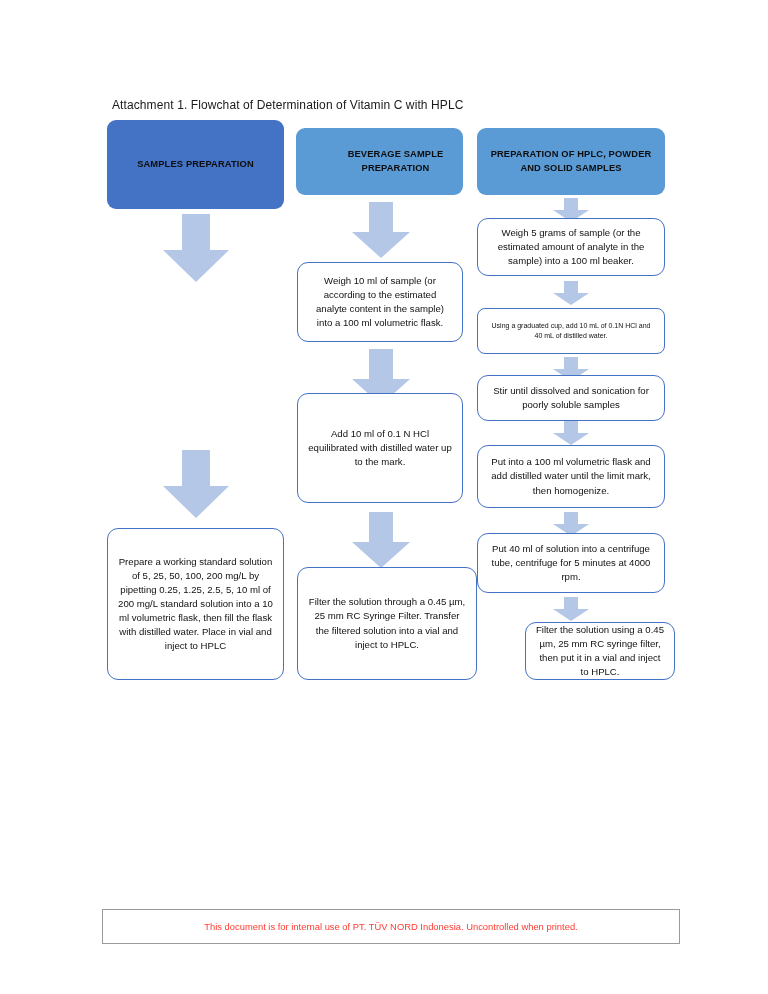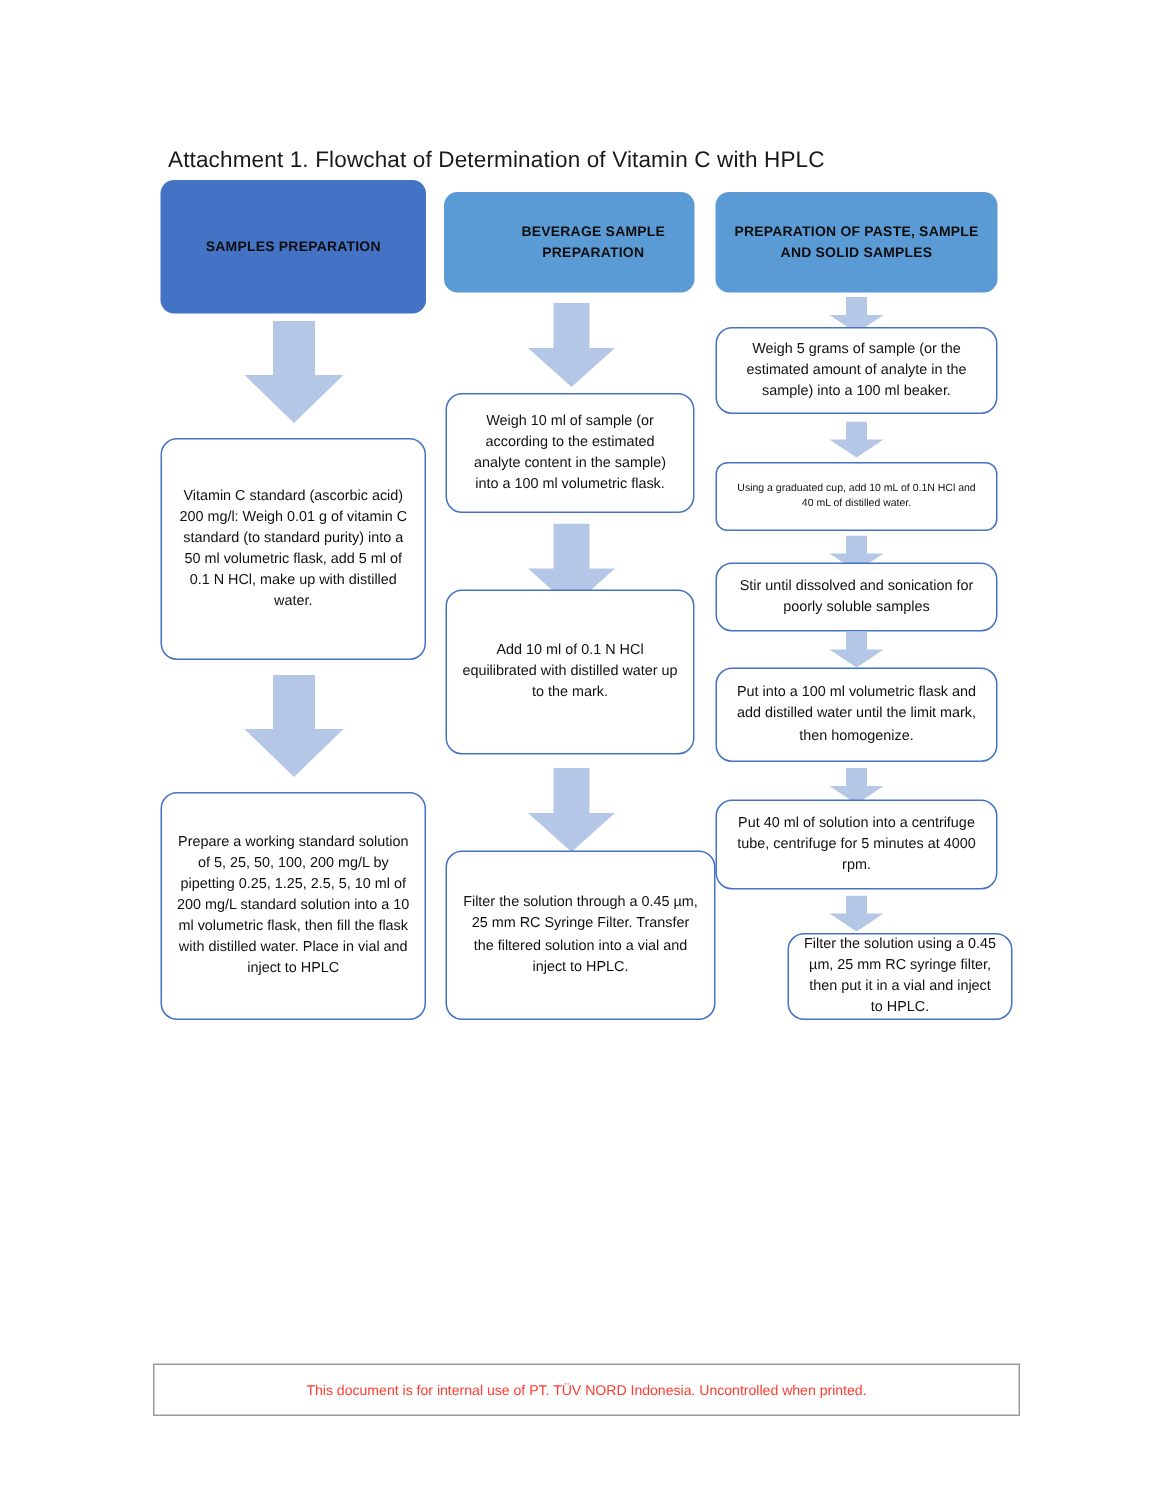--- a/index.html
+++ b/index.html
@@ -20,21 +20,21 @@
     left: 0; top: 0;
     width: 768px;
     height: 994px;
   }
 
   
   .doc-title {
     position: absolute;
     left: 112px;
     top: 98px;
-    font-size: 15px;
+    font-size: 12px;
     color: #1a1a1a;
     letter-spacing: 0.1px;
     white-space: nowrap;
   }
 
   
   .col-header {
     position: absolute;
     box-sizing: border-box;
     border-radius: 9px;
@@ -107,21 +107,20 @@
   <div class="doc-title">Attachment 1. Flowchat of Determination of Vitamin C with HPLC</div>
 
   <div class="col-header" style="left:107px; top:120px; width:177px; height:89px; background:#4472C4;">SAMPLES PREPARATION</div>
 
   <div class="arrow" style="left:163px; top:214px; width:66px; height:68px;">
     <svg viewBox="0 0 66 68" preserveAspectRatio="none" aria-hidden="true">
       <polygon points="19,0 47,0 47,36 66,36 33,68 0,36 19,36" fill="#B4C7E7"></polygon>
     </svg>
   </div>
 
-  <div class="node" style="left:107px; top:292px; width:177px; height:148px;">Vitamin C standard (ascorbic acid) 200 mg/l: Weigh 0.01 g of vitamin C standard (to standard purity) into a 50 ml volumetric flask, add 5 ml of 0.1 N HCl, make up with distilled water.</div>
 
   <div class="arrow" style="left:163px; top:450px; width:66px; height:68px;">
     <svg viewBox="0 0 66 68" preserveAspectRatio="none" aria-hidden="true">
       <polygon points="19,0 47,0 47,36 66,36 33,68 0,36 19,36" fill="#B4C7E7"></polygon>
     </svg>
   </div>
 
   <div class="node" style="left:107px; top:528px; width:177px; height:152px;">Prepare a working standard solution of 5, 25, 50, 100, 200 mg/L by pipetting 0.25, 1.25, 2.5, 5, 10 ml of 200 mg/L standard solution into a 10 ml volumetric flask, then fill the flask with distilled water. Place in vial and inject to HPLC</div>
 
   <div class="col-header" style="left:296px; top:128px; width:167px; height:67px; background:#5B9BD5;padding-left:40px;">BEVERAGE SAMPLE PREPARATION</div>
@@ -143,21 +142,21 @@
   <div class="node" style="left:297px; top:393px; width:166px; height:110px;">Add 10 ml of 0.1 N HCl equilibrated with distilled water up to the mark.</div>
 
   <div class="arrow" style="left:352px; top:512px; width:58px; height:56px;">
     <svg viewBox="0 0 58 56" preserveAspectRatio="none" aria-hidden="true">
       <polygon points="17,0 41,0 41,30 58,30 29,56 0,30 17,30" fill="#B4C7E7"></polygon>
     </svg>
   </div>
 
   <div class="node" style="left:297px; top:567px; width:180px; height:113px;">Filter the solution through a 0.45 µm, 25 mm RC Syringe Filter. Transfer the filtered solution into a vial and inject to HPLC.</div>
 
-  <div class="col-header" style="left:477px; top:128px; width:188px; height:67px; background:#5B9BD5;">PREPARATION OF PASTE, SAMPLE AND SOLID SAMPLES</div>
+  <div class="col-header" style="left:477px; top:128px; width:188px; height:67px; background:#5B9BD5;">PREPARATION OF HPLC, POWDER AND SOLID SAMPLES</div>
 
   <div class="arrow" style="left:553px; top:198px; width:36px; height:24px;">
     <svg viewBox="0 0 36 24" preserveAspectRatio="none" aria-hidden="true">
       <polygon points="11,0 25,0 25,12 36,12 18,24 0,12 11,12" fill="#B4C7E7"></polygon>
     </svg>
   </div>
 
   <div class="node" style="left:477px; top:218px; width:188px; height:58px;">Weigh 5 grams of sample (or the estimated amount of analyte in the sample) into a 100 ml beaker.</div>
 
   <div class="arrow" style="left:553px; top:281px; width:36px; height:24px;">

